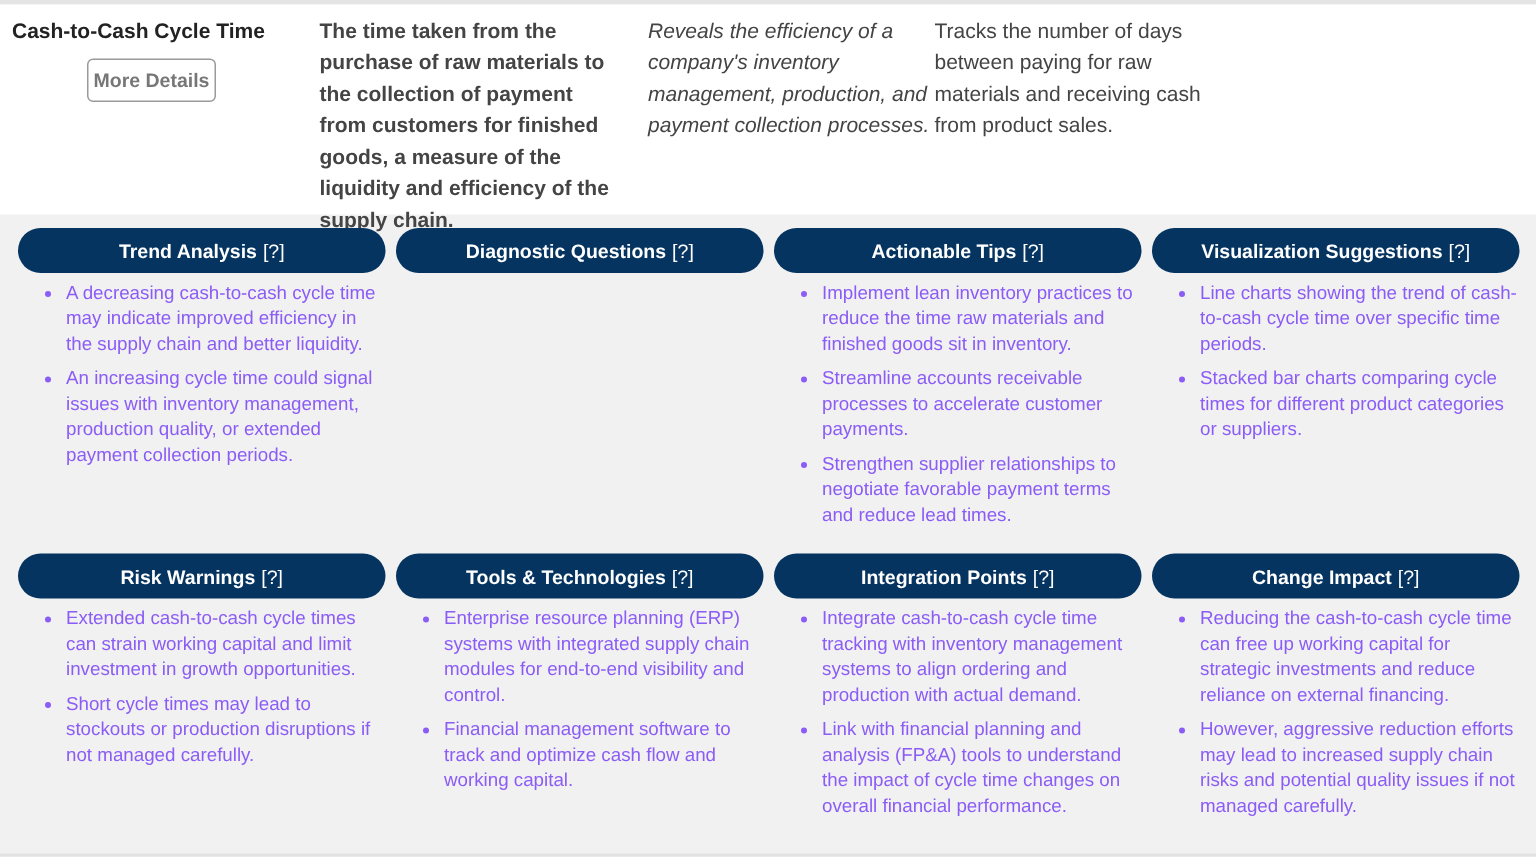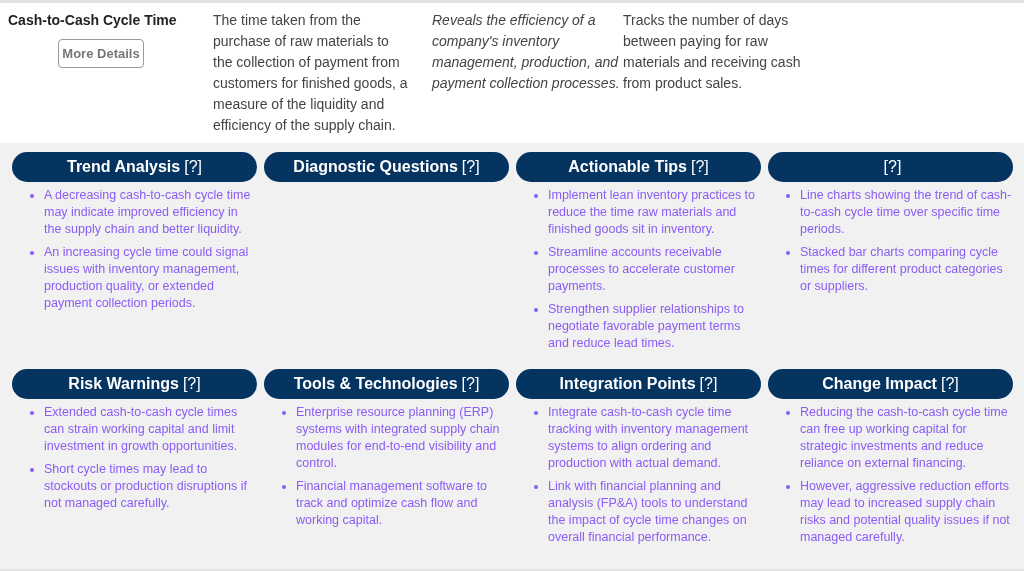--- a/index.html
+++ b/index.html
@@ -28,40 +28,40 @@
     font-weight: bold;
   }
   .desc {
     position: absolute; top: 7px; width: 195px;
     font-size: 14px; line-height: 21px; color: #444;
   }
   .cards { position: absolute; left: 0; top: 143px; width: 1024px; }
   .card { position: absolute; width: 245px; }
   .card-header {
     height: 30px; border-radius: 15px; background: #053461;
-    color: #fff; font-size: 16px; font-weight: bold;
+    color: #fff; font-size: 13px; font-weight: bold;
     display: flex; align-items: center; justify-content: center;
   }
   .card-header .q { font-weight: normal; margin-left: 4px; cursor: pointer; }
   .card ul {
     margin: 5px 0 0 0; padding: 0 0 0 32px;
     font-size: 12.5px; line-height: 17px; color: #8b5cf6;
   }
   .card li { margin-bottom: 6px; }
   .bottom-border { position: absolute; left: 0; bottom: 0; width: 1024px; height: 2px; background: #e2e2e2; }
 </style>
 </head>
 <body>
 
 <div class="top-border"></div>
 
 <div class="summary">
   <div class="metric-title">Cash-to-Cash Cycle Time</div>
   <div class="more-btn">More Details</div>
-  <div class="desc" style="left:213px;">The time taken from the purchase of raw materials to the collection of payment from customers for finished goods, a measure of the liquidity and efficiency of the supply chain.</div>
+  <div class="desc" style="left:213px;font-weight:bold;">The time taken from the purchase of raw materials to the collection of payment from customers for finished goods, a measure of the liquidity and efficiency of the supply chain.</div>
   <div class="desc" style="left:432px;font-style:italic;">Reveals the efficiency of a company's inventory management, production, and payment collection processes.</div>
   <div class="desc" style="left:623px;">Tracks the number of days between paying for raw materials and receiving cash from product sales.</div>
 </div>
 
 <div class="cards">
 
   <div class="card" style="left:12px; top:9px;">
     <div class="card-header">
       <span>Trend Analysis</span>
       <span class="q">[?]</span>
@@ -83,20 +83,21 @@
       <span class="q">[?]</span>
     </div>
     <ul>
       <li>Implement lean inventory practices to reduce the time raw materials and finished goods sit in inventory.</li>
       <li>Streamline accounts receivable processes to accelerate customer payments.</li>
       <li>Strengthen supplier relationships to negotiate favorable payment terms and reduce lead times.</li>
     </ul>
   </div>
   <div class="card" style="left:768px; top:9px;">
     <div class="card-header">
+      <span>Visualization Suggestions</span>
       <span class="q">[?]</span>
     </div>
     <ul>
       <li>Line charts showing the trend of cash-to-cash cycle time over specific time periods.</li>
       <li>Stacked bar charts comparing cycle times for different product categories or suppliers.</li>
     </ul>
   </div>
 
   <div class="card" style="left:12px; top:226px;">
     <div class="card-header">

